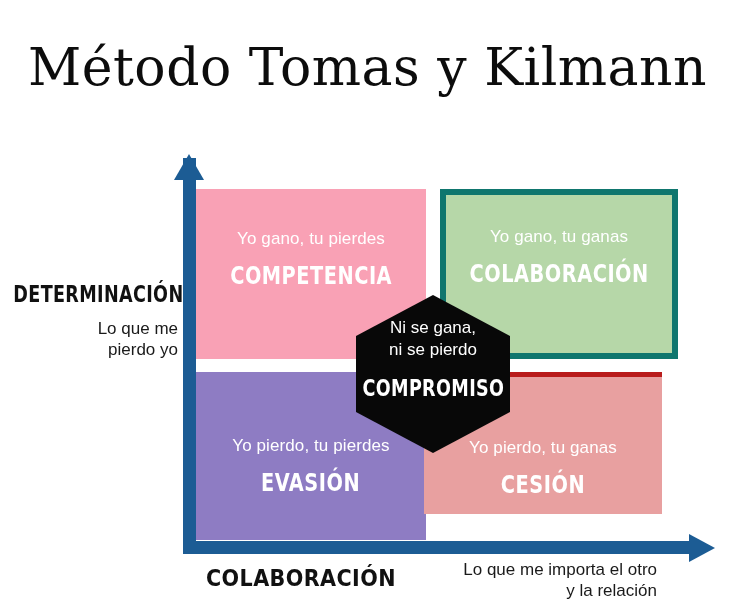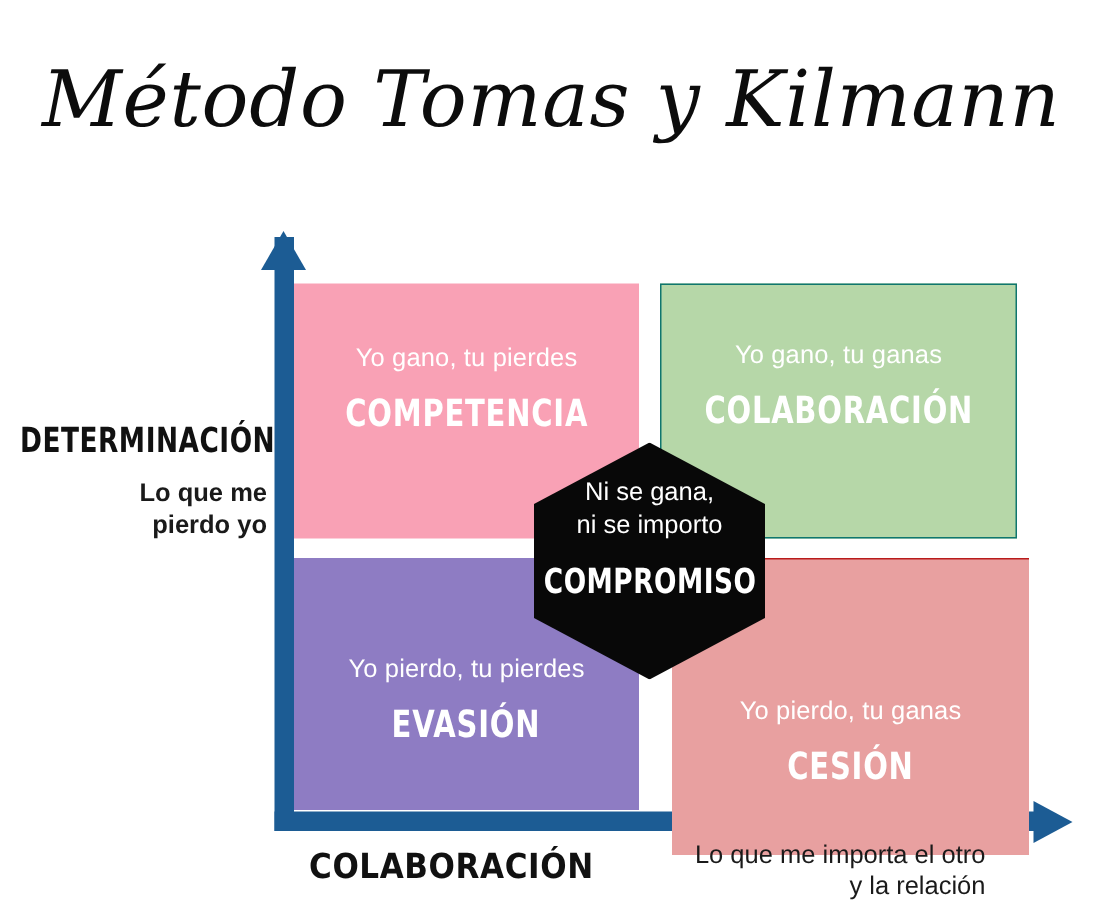--- a/index.html
+++ b/index.html
@@ -17,21 +17,20 @@
   }
 
   
   #title {
     position: absolute;
     left: 0;
     top: 36px;
     width: 735px;
     text-align: center;
     font-family: "DejaVu Serif", "Liberation Serif", serif;
-    font-style: italic;
     font-size: 52px;
     line-height: 62px;
     letter-spacing: 0.5px;
     color: #0c0c0c;
     white-space: nowrap;
   }
 
   
   #axis-vertical {
     position: absolute;
@@ -100,32 +99,32 @@
   }
 
   #quadrant-competencia {
     left: 196px;  top: 189px;  width: 230px; height: 170px;
     background: #f9a1b5;
     padding-bottom: 30px;
   }
   #quadrant-colaboracion {
     left: 440px;  top: 189px;  width: 238px; height: 170px;
     background: #b6d7a8;
-    border: 1px solid #0f766e;
+    border: 6px solid #0f766e;
     padding-bottom: 34px;
   }
   #quadrant-evasion {
     left: 196px;  top: 372px;  width: 230px; height: 168px;
     background: #8e7cc3;
     padding-top: 20px;
   }
   #quadrant-cesion {
-    left: 448px;  top: 372px;  width: 238px; height: 198px;
+    left: 424px;  top: 372px;  width: 238px; height: 142px;
     background: #e8a0a0;
-    border-top: 1px solid #b91c1c;
+    border-top: 5px solid #b91c1c;
     padding-top: 44px;
   }
 
   
   #compromiso-hex {
     position: absolute;
     left: 356px;
     top: 295px;
     width: 154px;
     height: 158px;
@@ -173,21 +172,21 @@
   }
 
   #label-determinacion {
     position: absolute;
     left: 0;
     top: 281px;
     width: 178px;
     text-align: right;
   }
   #label-determinacion .axis-heading { display: block; }
-  #label-determinacion .axis-desc { display: block; margin-top: 11px; font-weight: bold; }
+  #label-determinacion .axis-desc { display: block; margin-top: 11px; }
 
   #label-cooperacion {
     position: absolute;
     left: 206px;
     top: 565px;
     width: 185px;
     text-align: center;
   }
   #label-relacion {
     position: absolute;
@@ -223,21 +222,21 @@
 </div>
 
 <div class="quadrant" id="quadrant-cesion">
   <div class="q-sub">Yo pierdo, tu ganas</div>
   <div class="q-title">CESIÓN</div>
 </div>
 
 <div id="compromiso-hex">
   <div id="compromiso-sub">
     <span>Ni se gana,</span><br>
-    <span>ni se importo</span>
+    <span>ni se pierdo</span>
   </div>
   <div id="compromiso-title">COMPROMISO</div>
 </div>
 
 <div id="label-determinacion">
   <span class="axis-heading">DETERMINACIÓN</span>
   <span class="axis-desc">
     <span>Lo que me</span><br>
     <span>pierdo yo</span><br>
   </span>

